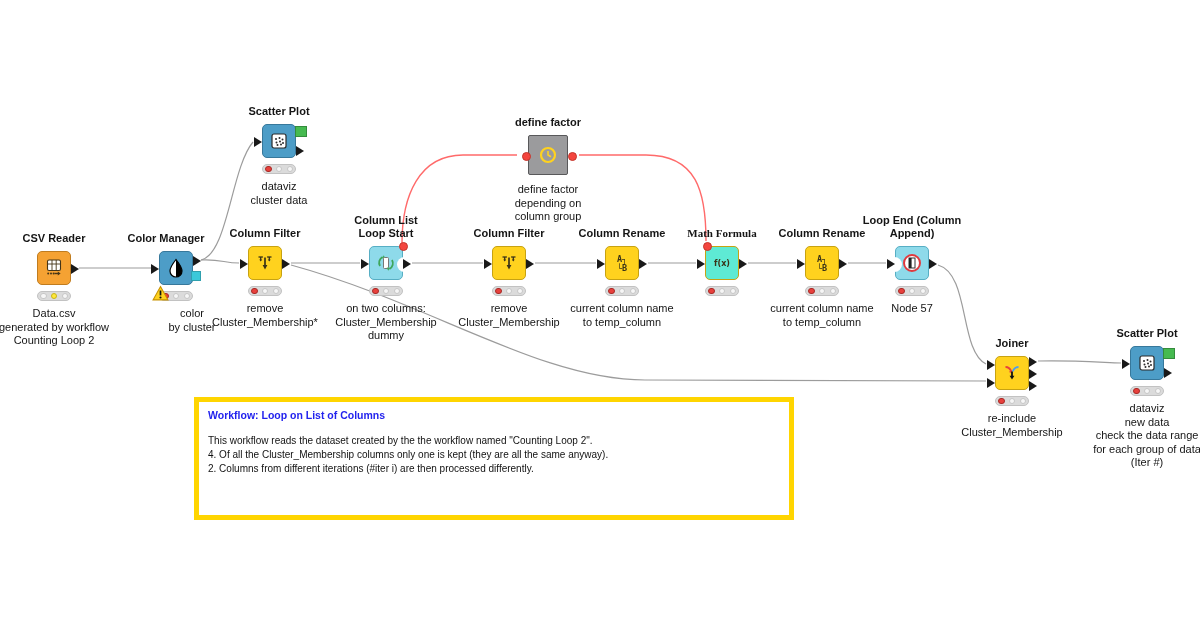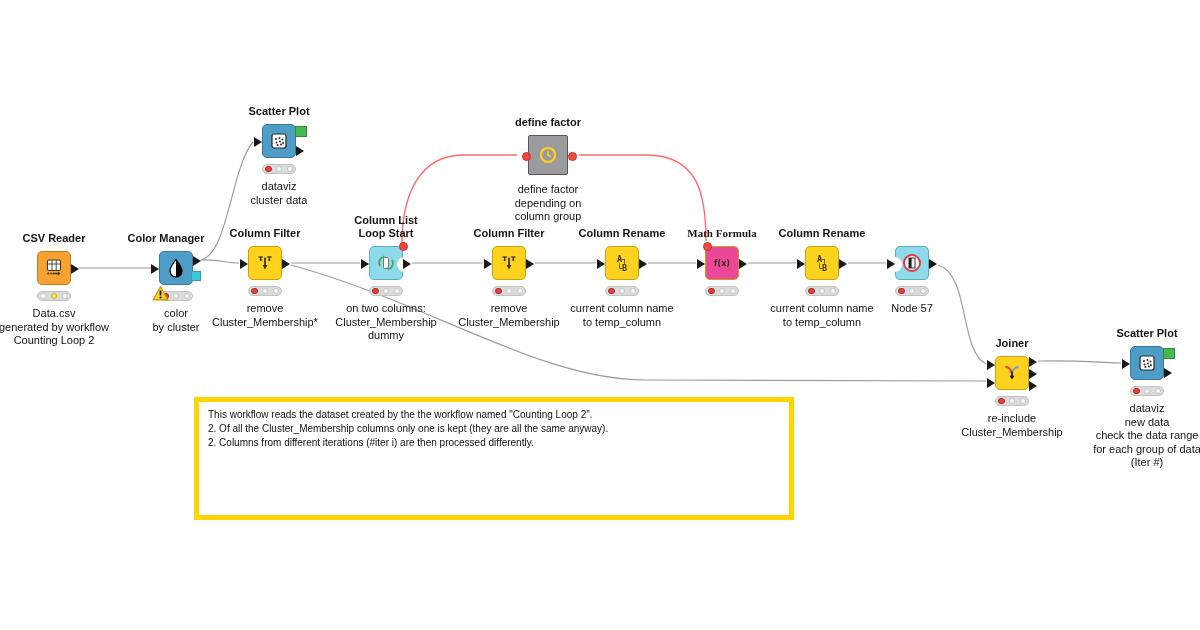--- a/index.html
+++ b/index.html
@@ -121,21 +121,21 @@
       <div class="traffic-light" style="left: 159px; top: 291px;">
         <div class="dot red"></div>
         <div class="dot"></div>
         <div class="dot"></div>
         <div class="warning"><svg viewBox="0 0 16 16">
             <path d="M8,1.5 L15,14 H1 Z" fill="#FFD21E" stroke="#C79100" stroke-width="1"></path>
             <rect x="7.2" y="5.2" width="1.6" height="4.6" fill="#111"></rect>
             <circle cx="8" cy="11.8" r="1" fill="#111"></circle>
           </svg></div>
       </div>
-      <div class="node-labels" style="left: 66px; top: 307px;">
+      <div class="node-labels" style="left: 82px; top: 307px;">
         <div>color</div>
         <div>by cluster</div>
       </div>
       <div class="node-title" style="left: 189px; top: 105px;">
         <div>Scatter Plot</div>
       </div>
       <div class="node-body" style="left: 262px; top: 124px; width: 34px; height: 34px; background: rgb(77, 157, 199); border-color: rgb(55, 120, 155);">
         <span style="z-index: 2; display: flex;">
           <svg class="icon" viewBox="0 0 22 22">
             <rect x="4" y="4" width="14" height="14" rx="2" fill="#fff" stroke="#2b2b2b" stroke-width="1.2"></rect>
@@ -285,21 +285,21 @@
         <div class="dot"></div>
         <div class="dot"></div>
       </div>
       <div class="node-labels" style="left: 512px; top: 302px;">
         <div>current column name</div>
         <div>to temp_column</div>
       </div>
       <div class="node-title" style="left: 632px; top: 227px; font-family: Liberation Serif, serif;">
         <div>Math Formula</div>
       </div>
-      <div class="node-body" style="left: 705px; top: 246px; width: 34px; height: 34px; background: #ec4899; border-color: rgb(199, 162, 18);">
+      <div class="node-body" style="left: 705px; top: 246px; width: 34px; height: 34px; background: #5eead4; border-color: rgb(199, 162, 18);">
         <span style="z-index: 2; display: flex;">
           <svg class="icon" viewBox="0 0 22 22">
             <text x="11" y="14" font-family="DejaVu Sans, sans-serif" font-size="8" font-weight="bold" fill="#3a3318" text-anchor="middle">f(x)</text>
           </svg>
         </span>
         <div class="port" style="left: -9px; top: 12px;"></div>
         <div class="port" style="right: -9px; top: 12px;"></div>
         <div class="flow-dot" style="left: -3.5px; top: -5.5px;"></div>
       </div>
       <div class="traffic-light" style="left: 705px; top: 286px;">
@@ -321,20 +321,24 @@
         <div class="port" style="right: -9px; top: 12px;"></div>
       </div>
       <div class="traffic-light" style="left: 805px; top: 286px;">
         <div class="dot red"></div>
         <div class="dot"></div>
         <div class="dot"></div>
       </div>
       <div class="node-labels" style="left: 712px; top: 302px;">
         <div>current column name</div>
         <div>to temp_column</div>
+      </div>
+      <div class="node-title" style="left: 822px; top: 214px;">
+        <div>Loop End (Column</div>
+        <div>Append)</div>
       </div>
       <div class="node-body" style="left: 895px; top: 246px; width: 34px; height: 34px; background: rgb(142, 218, 234); border-color: rgb(87, 174, 196);">
         <span style="z-index: 2; display: flex;">
           <svg class="icon" viewBox="0 0 22 22">
             <circle cx="11" cy="11" r="8" fill="#fff" stroke="#E0393E" stroke-width="2"></circle>
             <rect x="8" y="6" width="6" height="10" fill="#fff" stroke="#333" stroke-width="1"></rect>
             <rect x="8" y="6" width="2.6" height="10" fill="#222"></rect>
           </svg>
         </span>
         <div class="notch" style="top: 9.5px; right: 26.5px;"></div>
@@ -407,20 +411,21 @@
       </div>
       <div class="node-labels" style="left: 1037px; top: 402px;">
         <div>dataviz</div>
         <div>new data</div>
         <div>check the data range</div>
         <div>for each group of data</div>
         <div>(Iter #)</div>
       </div>
     </div>
   <div id="annotation" style="border: 5px solid rgb(255, 213, 0);">
+    <div class="annotation-title" style="color: rgb(34, 34, 238);">Workflow: Loop on List of Columns</div>
     <div id="annotation-body">
         <div class="annotation-line">This workflow reads the dataset created by the the workflow named "Counting Loop 2".</div>
-        <div class="annotation-line">2. Of all the Cluster_Membership columns only one is kept (they are all the same anyway).</div>
+        <div class="annotation-line">4. Of all the Cluster_Membership columns only one is kept (they are all the same anyway).</div>
         <div class="annotation-line">2. Columns from different iterations (#iter i) are then processed differently.</div>
         <div class="annotation-line"></div>
       </div>
   </div>
 </div>
 
 </body></html>

